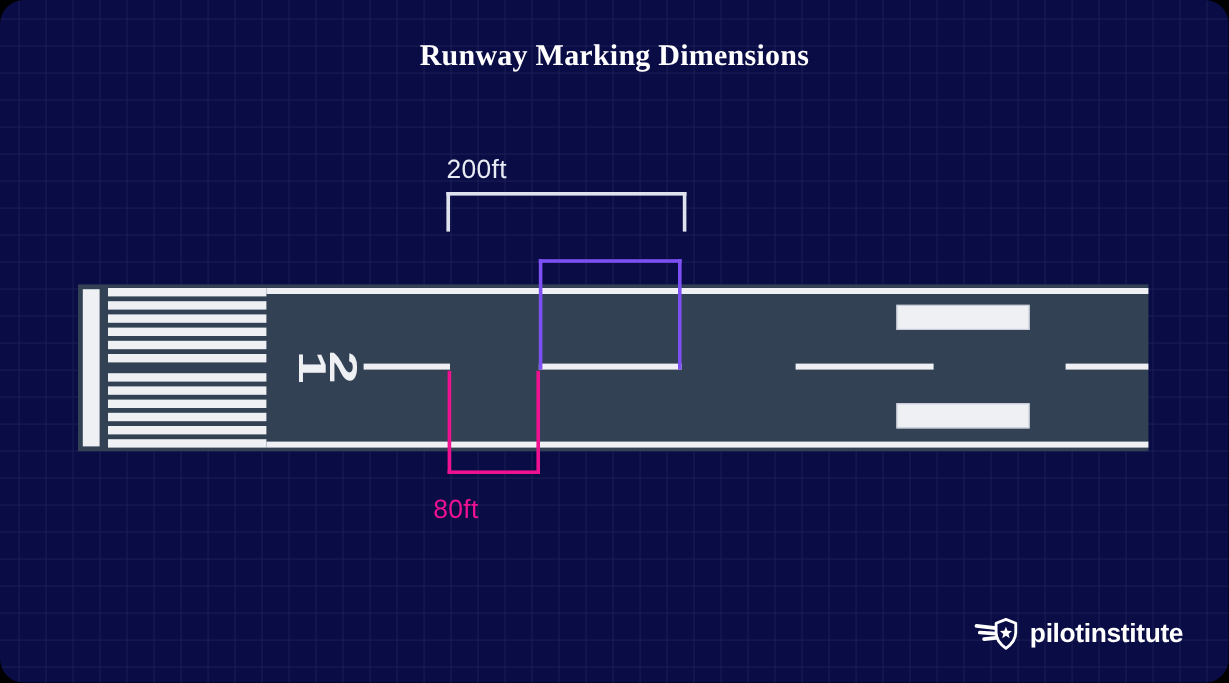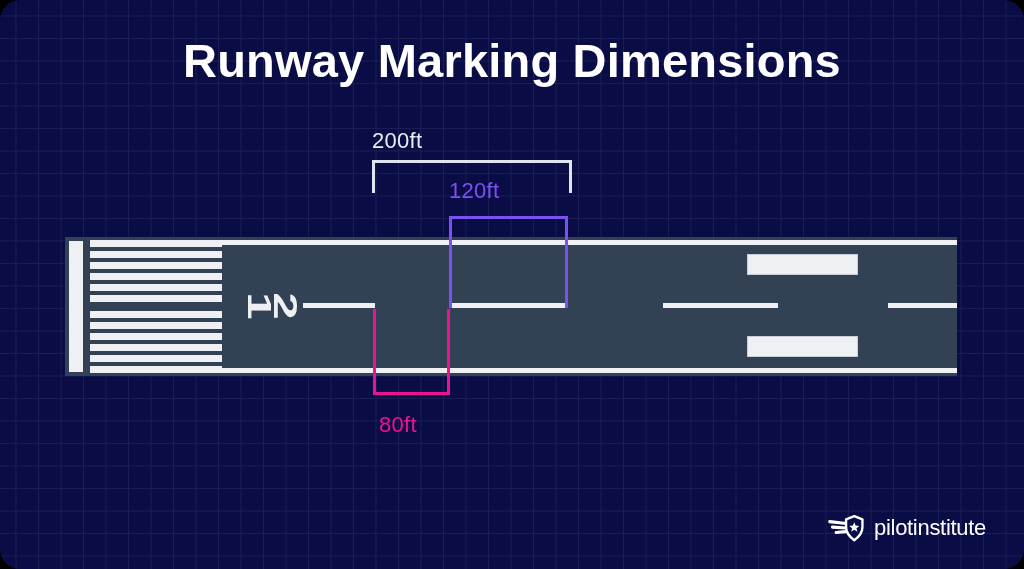--- a/index.html
+++ b/index.html
@@ -16,23 +16,24 @@
     background-size: 22.5px 22.5px;
     background-position: -7px -7px;
     border-radius: 20px;
     overflow: hidden;
   }
 
   .title {
     position: absolute; top: 33px; left: 0; width: 100%;
     text-align: center;
     color: #ffffff;
-    font-size: 47px;
+    font-size: 25px;
     font-weight: bold;
     letter-spacing: 0.2px;
+    font-family: Liberation Serif, serif;
   }
 
   
   .runway {
     position: absolute;
     left: 65px; top: 237px;
     width: 892px; height: 139px;
     background: var(--runway, #324154);
   }
   .threshold-bar {
@@ -91,21 +92,21 @@
 
   
   .dim-label {
     position: absolute;
     text-align: left;
     font-size: 22px;
     letter-spacing: 0.3px;
   }
   .dim-label.total  { left: 372px; width: 200px; top: 128px; color: #e9ebf3; }
   .dim-label.stripe { left: 449px; width: 119px; top: 178px; color: var(--purple, #7d50f4); }
-  .dim-label.gap    { left: 379px; width: 77px;  top: 412px; color: var(--magenta, #ee1190); }
+  .dim-label.gap    { left: 361px; width: 77px;  top: 412px; color: var(--magenta, #ee1190); }
 
   .bracket { position: absolute; }
   .bracket.total {
     left: 372px; top: 160px; width: 200px; height: 33px;
     border-top: 3px solid #dfe3ee;
     border-left: 3px solid #dfe3ee;
     border-right: 3px solid #dfe3ee;
   }
   .bracket.stripe {
     left: 449px; top: 216px; width: 119px; height: 92px;
@@ -122,21 +123,21 @@
 
   
   .brand {
     position: absolute; right: 38px; bottom: 26px;
     display: flex; align-items: center; gap: 7px;
   }
   .brand .badge { display: block; }
   .brand .name {
     color: #ffffff;
     font-size: 22px;
-    font-weight: normal;
+    font-weight: bold;
     letter-spacing: -0.3px;
   }
 </style>
 </head>
 <body>
 
 <div class="stage">
 
   <div class="title">Runway Marking Dimensions</div>
 
@@ -173,21 +174,20 @@
     <div class="dash d3"></div>
     <div class="dash d4"></div>
 
     <div class="aim-block top"></div>
     <div class="aim-block bottom"></div>
   </div>
 
   <div class="dim-label total">200ft</div>
   <div class="bracket total"></div>
 
-  <div class="dim-label stripe">120ft</div>
   <div class="bracket stripe"></div>
 
   <div class="bracket gap"></div>
   <div class="dim-label gap">80ft</div>
 
   <div class="brand">
     <svg class="badge" width="40" height="30" viewBox="0 0 44 32" fill="none" xmlns="http://www.w3.org/2000/svg">
       <line x1="3" y1="9" x2="21" y2="11" stroke="#ffffff" stroke-width="3.4" stroke-linecap="round"></line>
       <line x1="6" y1="15" x2="21" y2="16" stroke="#ffffff" stroke-width="3.4" stroke-linecap="round"></line>
       <line x1="10" y1="21" x2="21" y2="20" stroke="#ffffff" stroke-width="3.4" stroke-linecap="round"></line>

